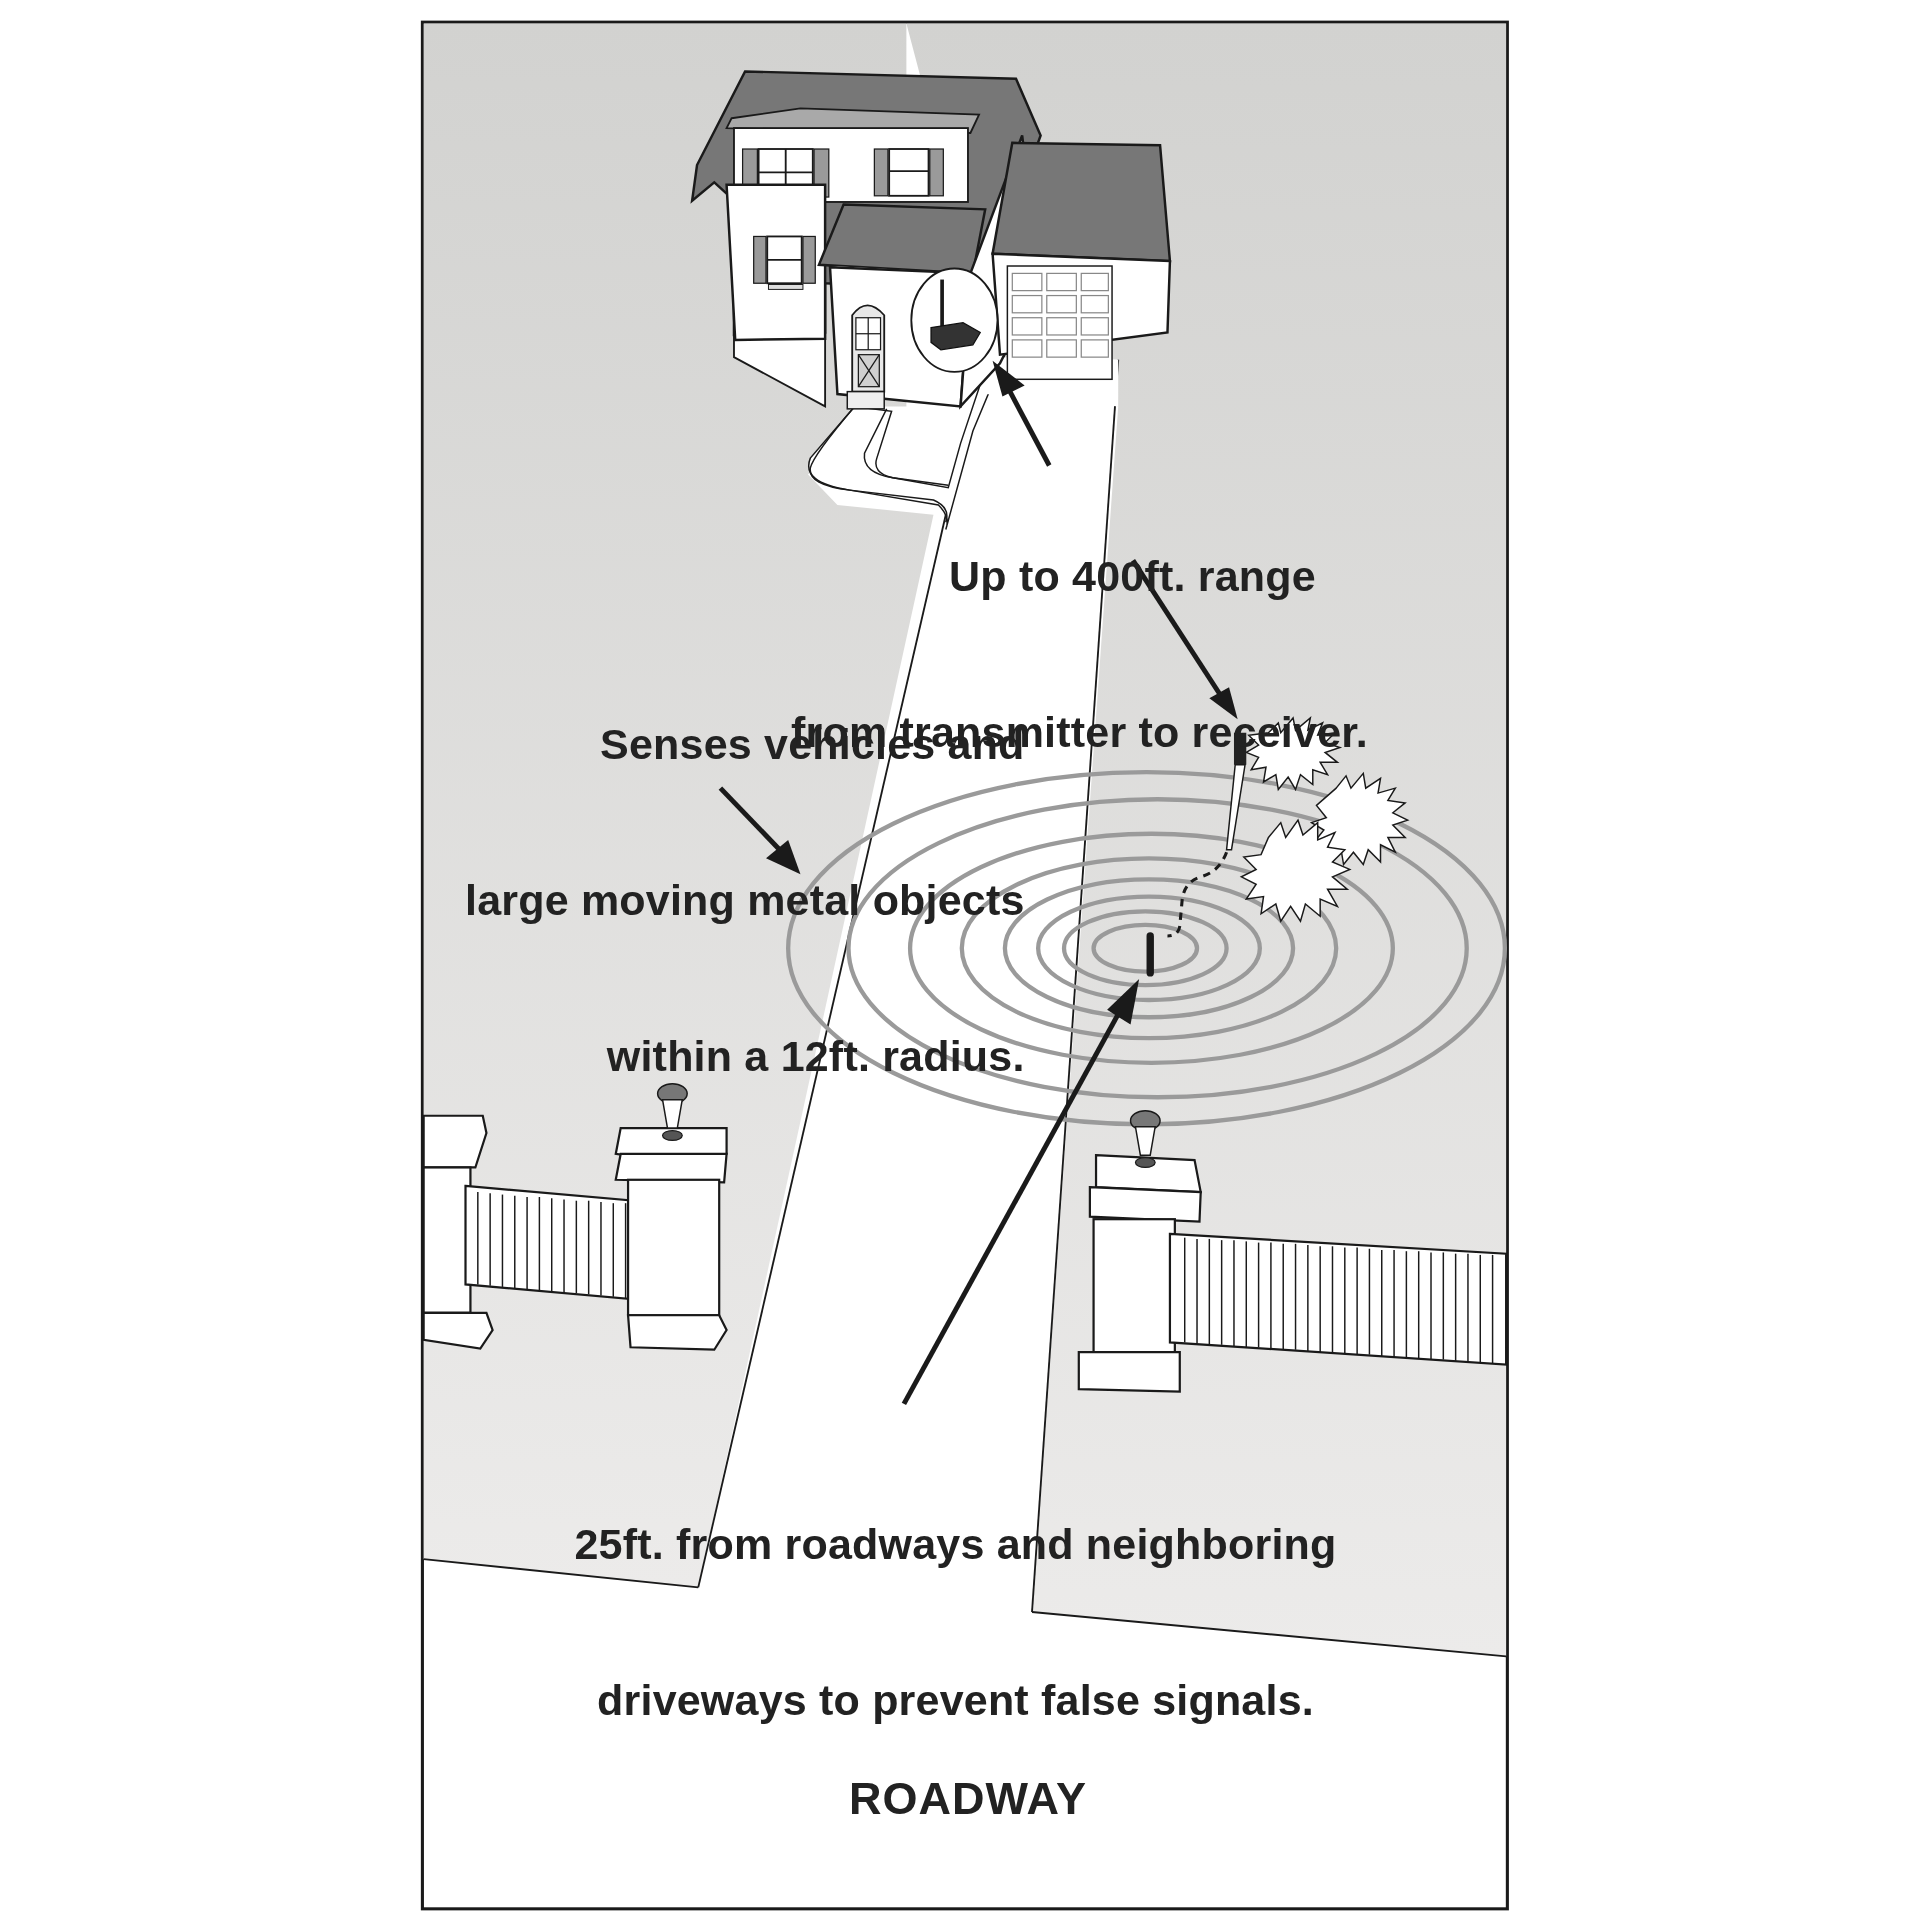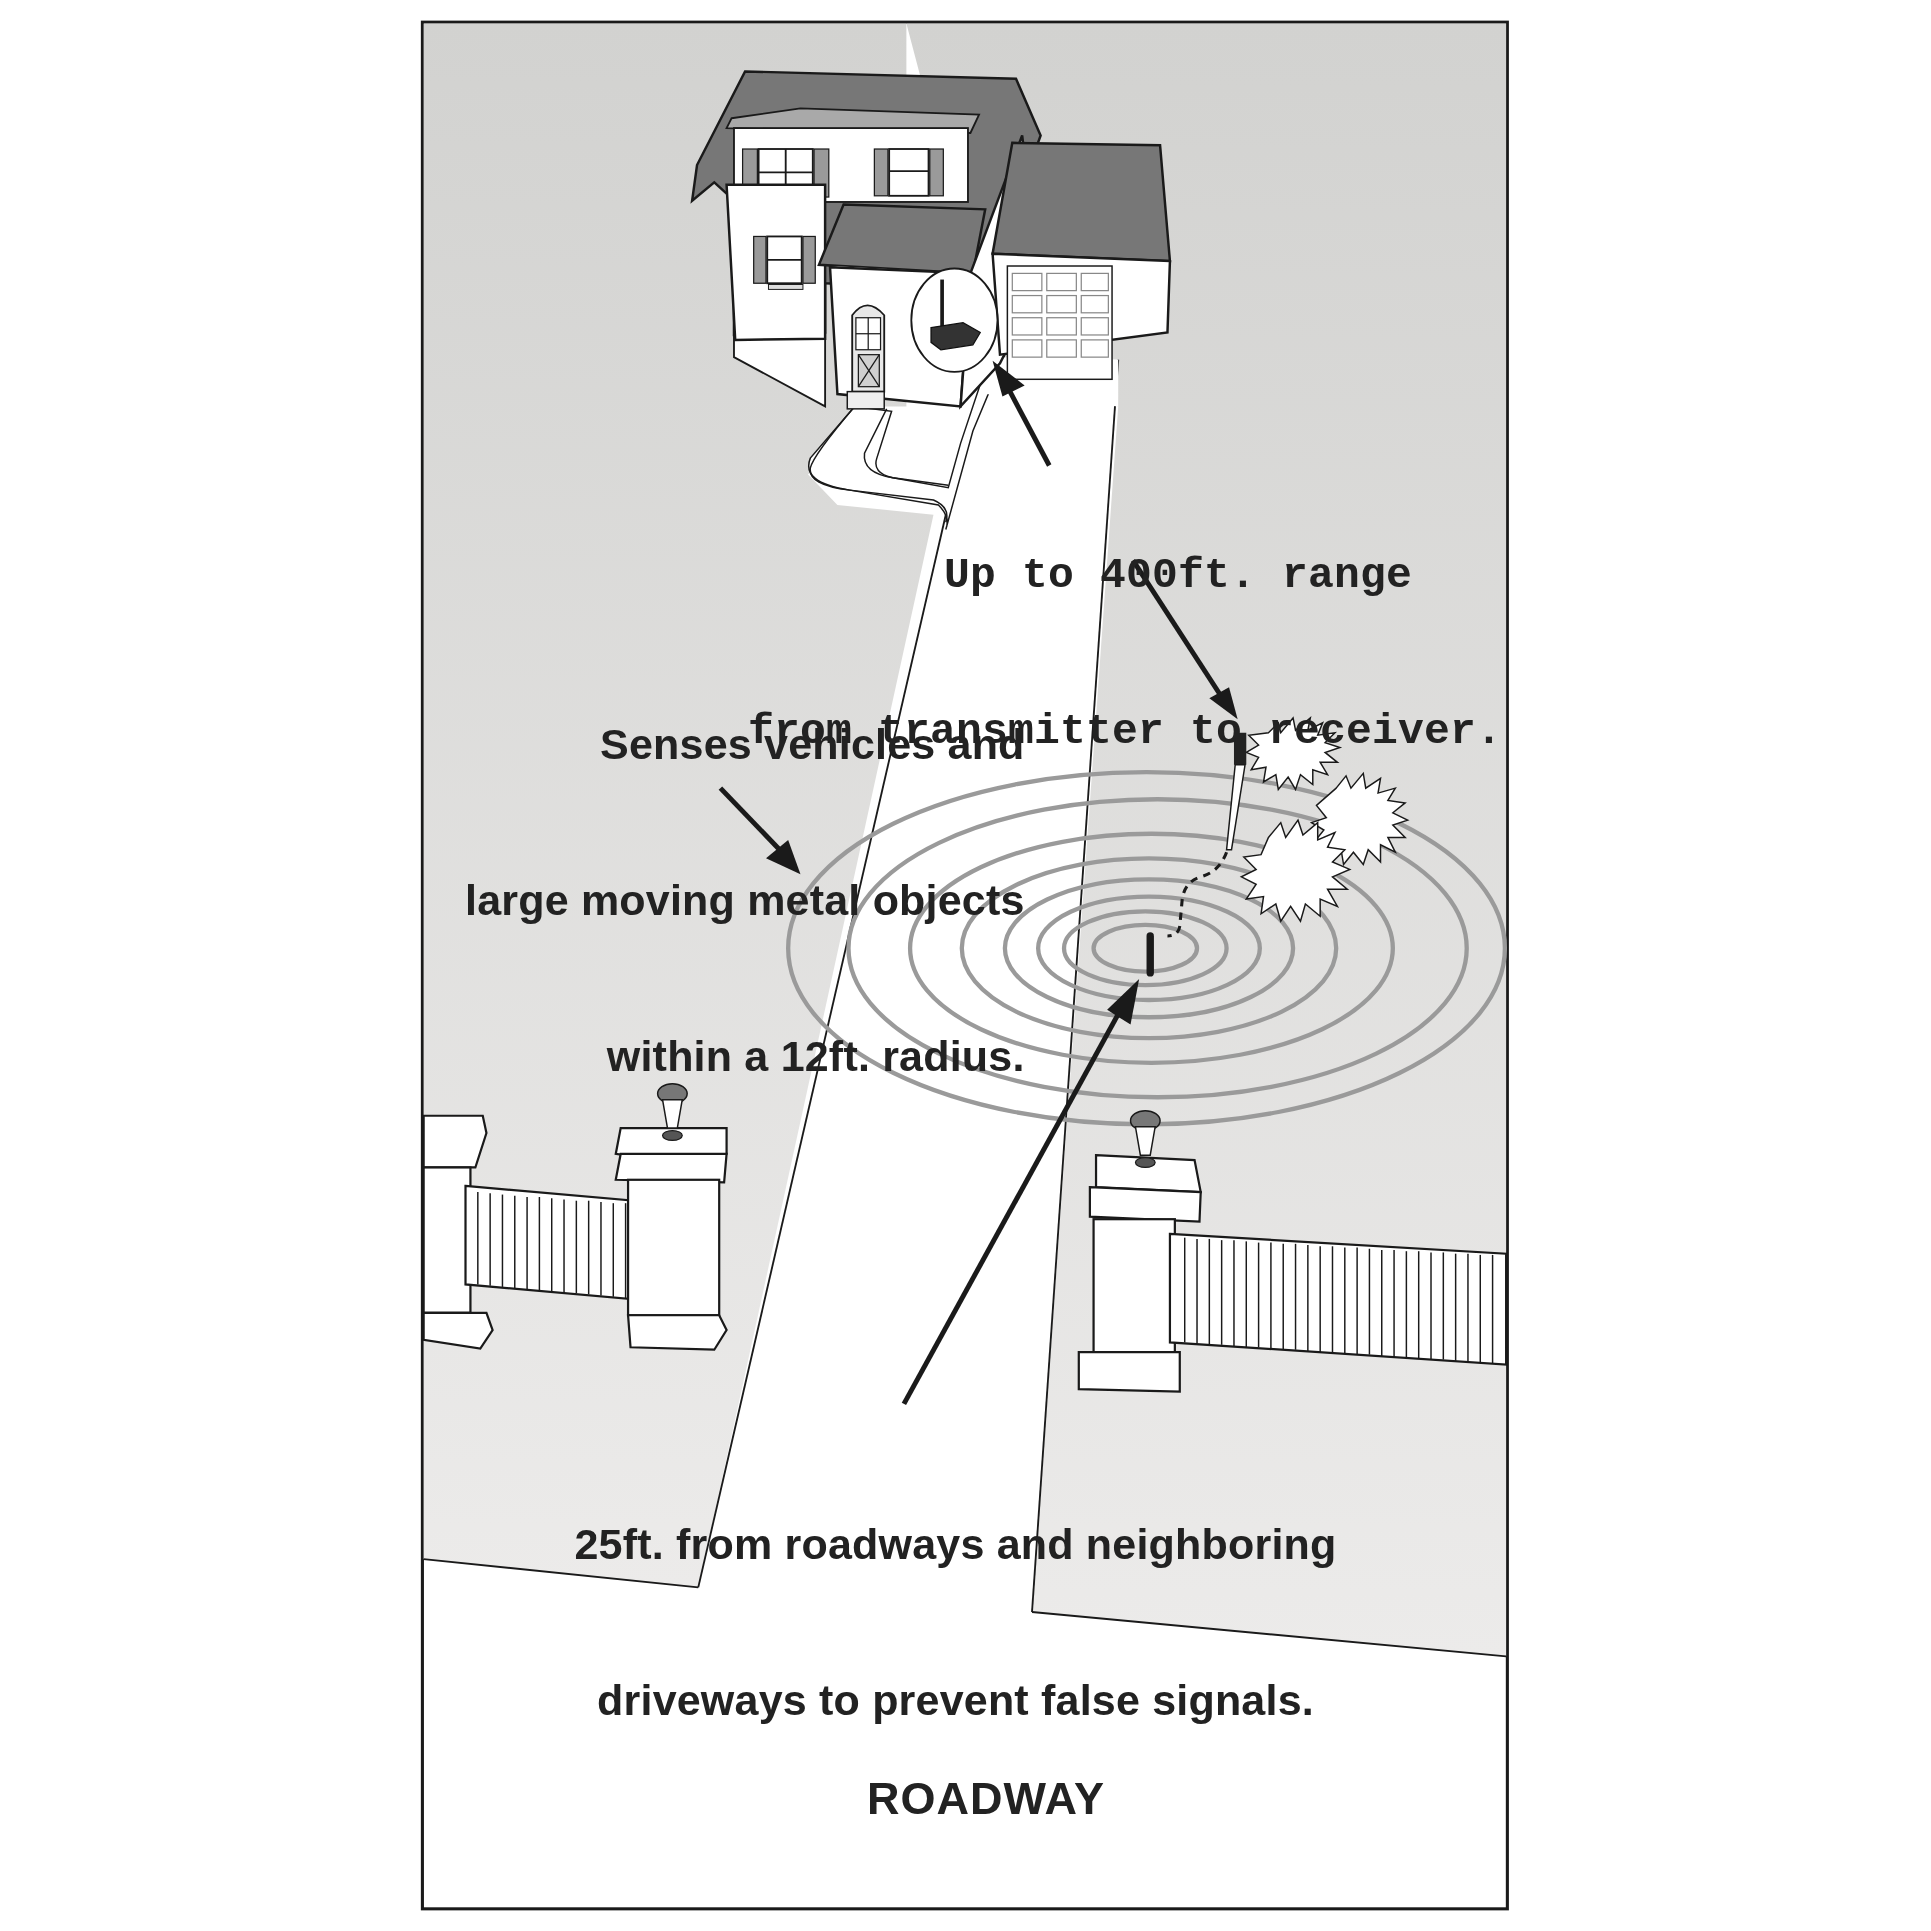--- a/index.html
+++ b/index.html
@@ -241,31 +241,31 @@
           <line x1="1212" y1="1019" x2="1212" y2="1107"></line>
     </g>
     <g>
       <ellipse cx="930" cy="910" rx="12" ry="8" fill="#777777" stroke="#1a1a1a" stroke-width="1.2"></ellipse>
       <path d="M 922 915 L 938 915 L 934 938 L 926 938 Z" fill="#ffffff" stroke="#1a1a1a" stroke-width="1.2"></path>
       <ellipse cx="930" cy="944" rx="8" ry="4" fill="#555555" stroke="#1a1a1a" stroke-width="1"></ellipse>
     </g>
   </g>
 </svg>
 
-<div class="label" style="left:748px; top:446px;font-family:Liberation Mono, monospace;">
+<div class="label" style="left:791px; top:446px;">
   <div class="center" style="padding-left:106px;">Up to 400ft. range</div>
   <div>from transmitter to receiver.</div>
 </div>
 
 <div class="label" style="left:465px; top:614px;text-align:right;">
   <div>Senses vehicles and</div>
   <div>large moving metal objects</div>
   <div>within a 12ft. radius.</div>
 </div>
 
 <div class="label center" style="left:521px; width:869px; top:1414px;">
   <div>25ft. from roadways and neighboring</div>
   <div>driveways to prevent false signals.</div>
 </div>
 
-<div class="label roadway-label center" style="left:810px; width:352px; top:1773px;">ROADWAY</div>
+<div class="label roadway-label center" style="left:792px; width:352px; top:1773px;">ROADWAY</div>
 </div>
 
 
 </body></html>

